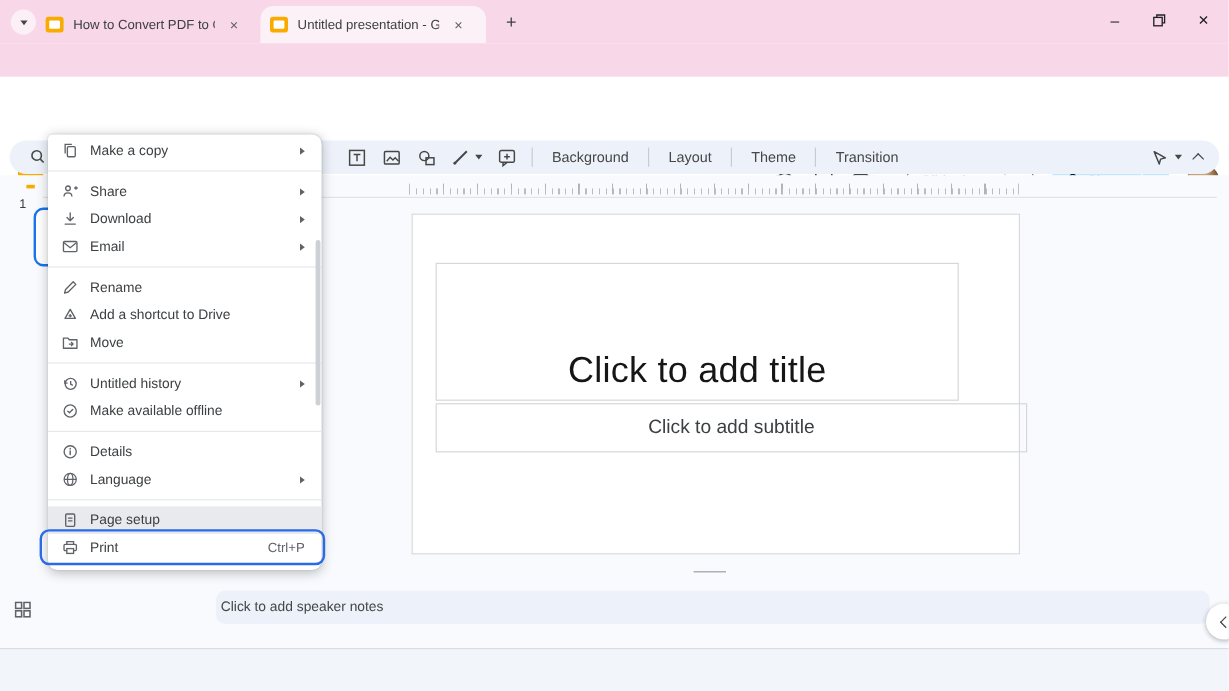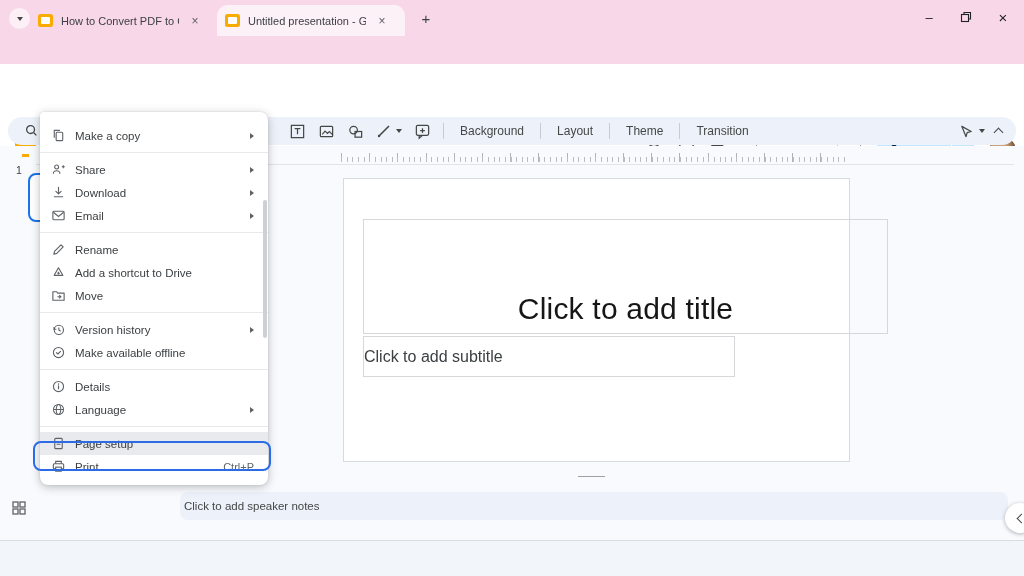--- a/index.html
+++ b/index.html
@@ -52,34 +52,34 @@
 .tb-btn{font-size:12px;color:#444746;padding:0 4px}
 .tb-right{position:absolute;right:14px;top:0;height:28px;display:flex;align-items:center;gap:10px}
 .chev-up{width:7px;height:7px;border-left:1.6px solid #444746;border-top:1.6px solid #444746;transform:rotate(45deg);margin-top:3px}
 
 
 .workspace{position:absolute;left:0;top:146px;width:1024px;height:394px;background:#f8fafd}
 .ticks-small{position:absolute;left:341px;top:11px;width:508px;height:5px;background:repeating-linear-gradient(90deg,#b9bcc1 0 1px,transparent 1px 5.65px)}
 .ticks-tall{position:absolute;left:341px;top:7px;width:508px;height:9px;background:repeating-linear-gradient(90deg,#b0b3b8 0 1px,transparent 1px 28.2px)}
 .ruler-line{position:absolute;left:36px;top:18px;width:978px;height:1px;background:#e2e4e8}
 .slide{position:absolute;left:343px;top:32px;width:507px;height:284px;background:#fff;border:1px solid #d9dadd}
-.ph-title{position:absolute;left:19px;top:40px;width:525px;height:115px;border:1px solid #d5d7da;display:flex;align-items:flex-end;justify-content:center;padding-bottom:7px}
+.ph-title{position:absolute;left:19px;top:40px;width:436px;height:115px;border:1px solid #d5d7da;display:flex;align-items:flex-end;justify-content:center;padding-bottom:7px}
 .ph-title span{font-size:30px;color:#161616;letter-spacing:.2px}
-.ph-sub{position:absolute;left:19px;top:157px;width:372px;height:41px;border:1px solid #d5d7da;display:flex;align-items:center;}
+.ph-sub{position:absolute;left:19px;top:157px;width:493px;height:41px;border:1px solid #d5d7da;display:flex;align-items:center;justify-content:center}
 .ph-sub span{font-size:16px;color:#3c4043}
 .slide-dash{position:absolute;left:578px;top:330px;width:27px;height:1px;background:#9aa0a6}
 .notesbar{position:absolute;left:180px;top:346px;width:828px;height:28px;background:#edf2fa;border-radius:8px;display:flex;align-items:center;font-size:11.5px;color:#444746;padding-left:4px}
 .panel-toggle{position:absolute;left:1005px;top:357px;width:30px;height:30px;border-radius:50%;background:#fff;box-shadow:0 1px 4px rgba(0,0,0,.3);display:flex;align-items:center;justify-content:center}
 .chev-left{width:7px;height:7px;border-left:1.6px solid #444746;border-bottom:1.6px solid #444746;transform:rotate(45deg);margin-left:3px}
 .slide-num{position:absolute;left:16px;top:18px;font-size:10.5px;color:#3c4043}
 .film-thumb{position:absolute;left:28px;top:27px;width:36px;height:49px;background:#fff;border:2px solid #1a73e8;border-radius:8px}
 .gridview{position:absolute;left:12px;top:355px}
 
 
-.filemenu{position:absolute;left:40px;top:112px;width:228px;background:#fff;border-radius:4px 8px 8px 8px;box-shadow:0 2px 10px rgba(0,0,0,.25),0 0 2px rgba(0,0,0,.12);padding:12px 0 7px;z-index:30}
+.filemenu{position:absolute;left:40px;top:112px;width:228px;background:#fff;border-radius:4px 8px 8px 8px;box-shadow:0 2px 10px rgba(0,0,0,.25),0 0 2px rgba(0,0,0,.12);padding:2px 0 7px;z-index:30}
 .mi{display:flex;align-items:center;height:23px;padding:0 14px 0 10px;gap:9px}
 .mi .mic{width:16px;display:flex;justify-content:center;flex:0 0 auto}
 .mi .lbl{flex:1;font-size:11.5px;color:#3c4043;white-space:nowrap}
 .mi .sc{font-size:11px;color:#5f6368}
 .sub-arrow{width:0;height:0;border-top:3.5px solid transparent;border-bottom:3.5px solid transparent;border-left:4.5px solid #5f6368}
 .mdiv{height:1px;background:#e7e8ea;margin:5px 0}
 .mi.hl{background:#e8eaed}
 .hl-ring{position:absolute;left:-7px;top:329px;width:238px;height:30px;border:2.5px solid #2b6be8;border-radius:8px;pointer-events:none}
 .mscroll{position:absolute;right:1px;top:88px;width:4px;height:138px;background:#cdd0d4;border-radius:2px}
 
@@ -374,21 +374,21 @@
     </div>
     <div class="mdiv"></div>
     <div class="mi">
       <span class="mic">
           <svg width="15" height="15" viewBox="0 0 16 16">
             <circle cx="8.4" cy="8.4" r="4.9" fill="none" stroke="#5f6368" stroke-width="1.2"></circle>
             <path d="M8.4 5.8v2.8l1.9 1.2" fill="none" stroke="#5f6368" stroke-width="1.2"></path>
             <path d="M3.2 5.2v2.5h2.5" fill="none" stroke="#5f6368" stroke-width="1.2"></path>
           </svg>
         </span>
-      <span class="lbl">Version history</span>
+      <span class="lbl">Untitled history</span>
       <span class="sub-arrow"></span>
     </div>
     <div class="mi">
       <span class="mic">
           <svg width="15" height="15" viewBox="0 0 16 16">
             <circle cx="8" cy="8" r="5.4" fill="none" stroke="#5f6368" stroke-width="1.2"></circle>
             <path d="M5.8 8.1l1.5 1.5 2.9-2.9" fill="none" stroke="#5f6368" stroke-width="1.2" stroke-linecap="round" stroke-linejoin="round"></path>
           </svg>
         </span>
       <span class="lbl">Make available offline</span>

